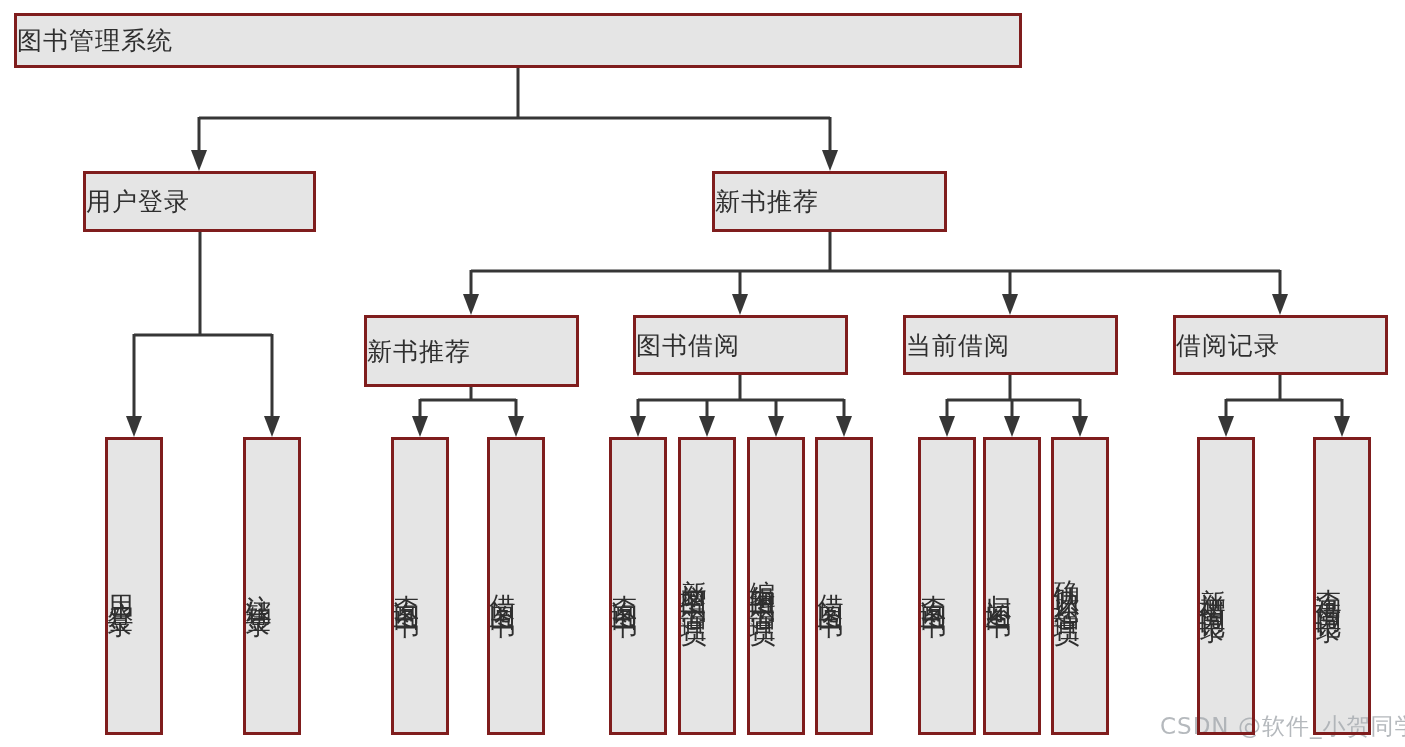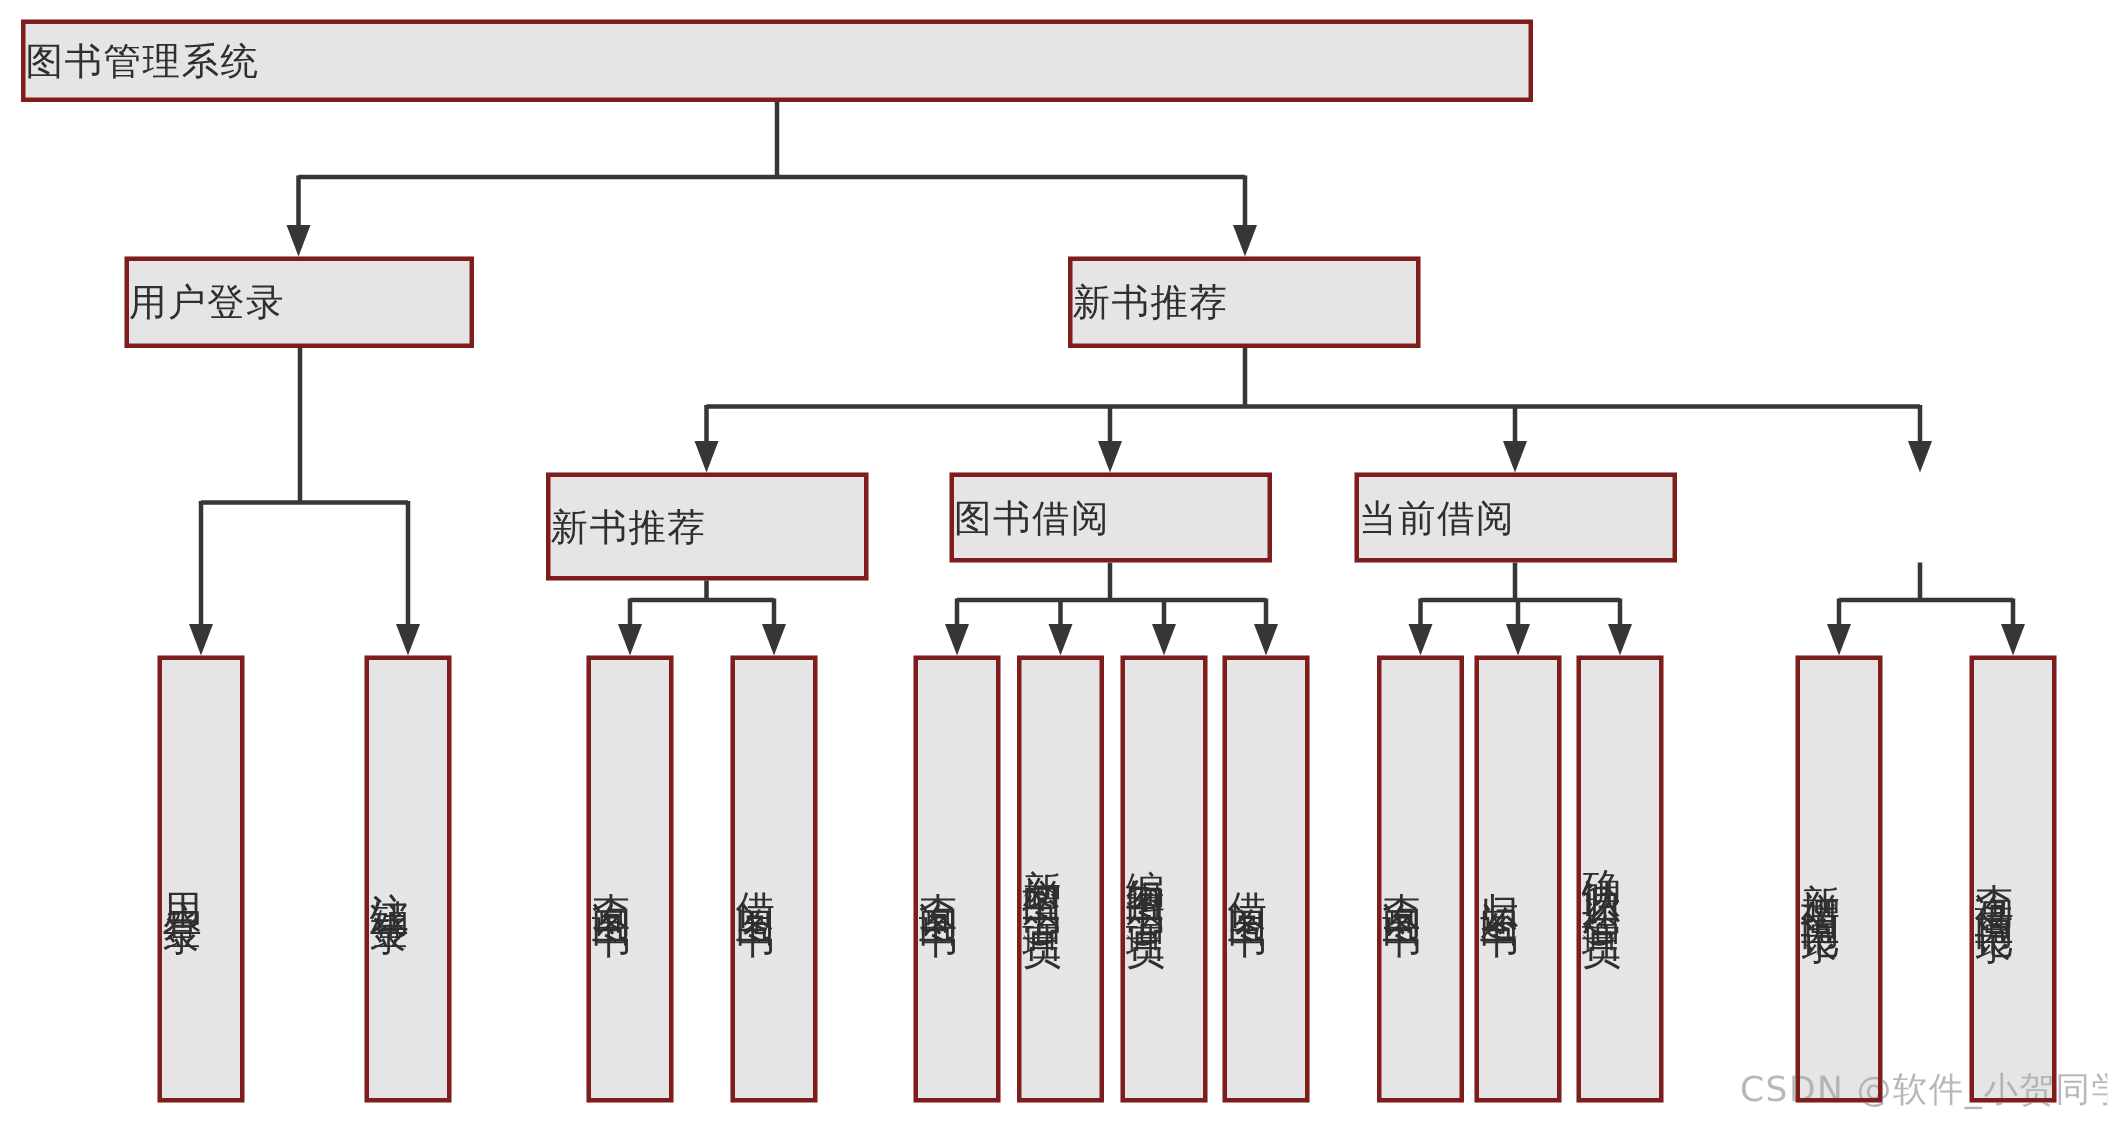--- a/index.html
+++ b/index.html
@@ -104,20 +104,23 @@
 
   <div class="box h" style="left:364px;top:315px;width:215px;height:72px">
     <span class="lbl">新书推荐</span>
   </div>
   <div class="box h" style="left:903px;top:315px;width:215px;height:60px">
     <span class="lbl">当前借阅</span>
   </div>
   <div class="box h" style="left:633px;top:315px;width:215px;height:60px">
     <span class="lbl">图书借阅</span>
   </div>
+  <div class="box h" style="left:1173px;top:315px;width:215px;height:60px">
+    <span class="lbl">借阅记录</span>
+  </div>
 
   <div class="box v" style="left:105px;top:437px;width:58px;height:298px">
     <span class="lbl">用户登录</span>
   </div>
   <div class="box v" style="left:243px;top:437px;width:58px;height:298px">
     <span class="lbl">注销登录</span>
   </div>
 
   <div class="box v" style="left:391px;top:437px;width:58px;height:298px">
     <span class="lbl">查询图书</span>

